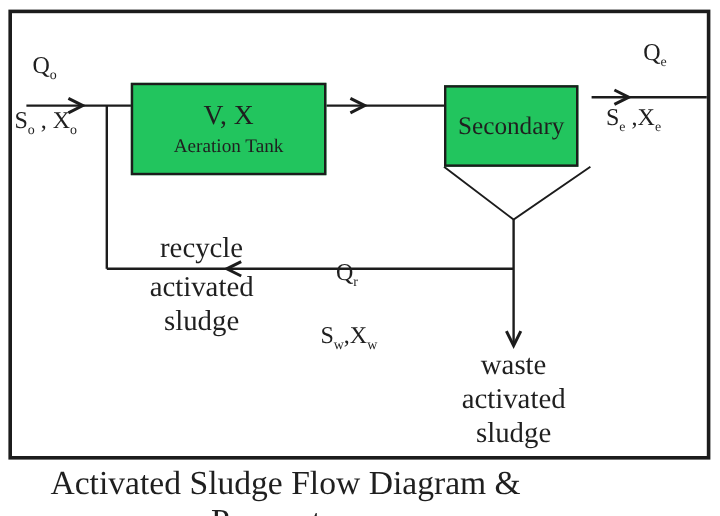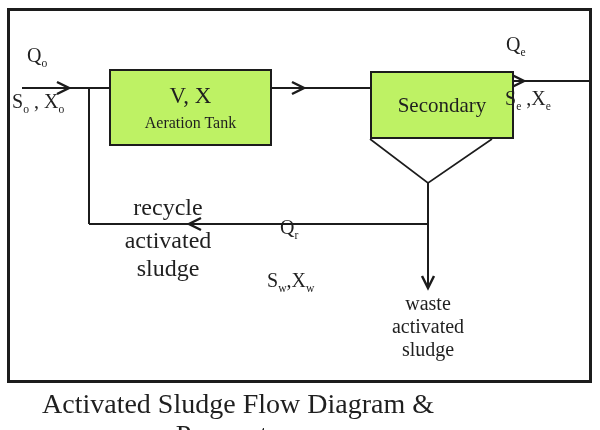--- a/index.html
+++ b/index.html
@@ -18,41 +18,41 @@
     width: 585px; height: 375px;
     border: 3px solid #1c1c1c;
     box-sizing: border-box;
     background: transparent;
   }
   svg.wires { position: absolute; left: 0; top: 0; }
   .box {
     position: absolute;
     border: 2px solid #1c1c1c;
     box-sizing: border-box;
-    background: #bef264;
+    background: #22c55e;
     display: flex;
     flex-direction: column;
     align-items: center;
     justify-content: center;
     text-align: center;
   }
   .tank { left: 109px; top: 69px; width: 163px; height: 77px; gap: 8px; }
   .tank .l1 { font-size: 23px; line-height: 1; }
   .tank .l2 { font-size: 16px; line-height: 1; }
-  .clar { left: 370px; top: 71px; width: 144px; height: 68px; font-size: 21px; line-height: 1.16; }
+  .clar { left: 370px; top: 71px; width: 112px; height: 68px; font-size: 21px; line-height: 1.16; }
   .lbl { position: absolute; white-space: nowrap; }
   .flow { font-size: 20px; line-height: 1; }
   .lbl sub { font-size: 0.58em; line-height: 0; }
   .ann { font-size: 24px; text-align: center; line-height: 1.16; }
   .recycle-word { left: 118px; top: 194px; width: 100px; }
   .recycle-sub  { left: 113px; top: 227px; width: 110px; }
-  .waste-sub    { left: 373px; top: 292px; width: 110px; font-size: 20px; }
+  .waste-sub    { left: 373px; top: 292px; width: 110px; font-size: 24px; }
   .qo  { left: 27px;  top: 45px;  }
   .sox { left: 12px;  top: 91px;  }
-  .qe  { left: 506px; top: 34px;  }
+  .qe  { left: 536px; top: 34px;  }
   .sex { left: 505px; top: 88px;  }
   .qr  { left: 280px; top: 190px; margin-top: 27px; }
   .swx { left: 267px; top: 234px; margin-top: 36px; }
   .qwx { left: 436px; top: 238px; }
   .caption {
     position: absolute;
     left: 0; top: 389px;
     width: 476px;
     text-align: center;
     font-size: 28px;

